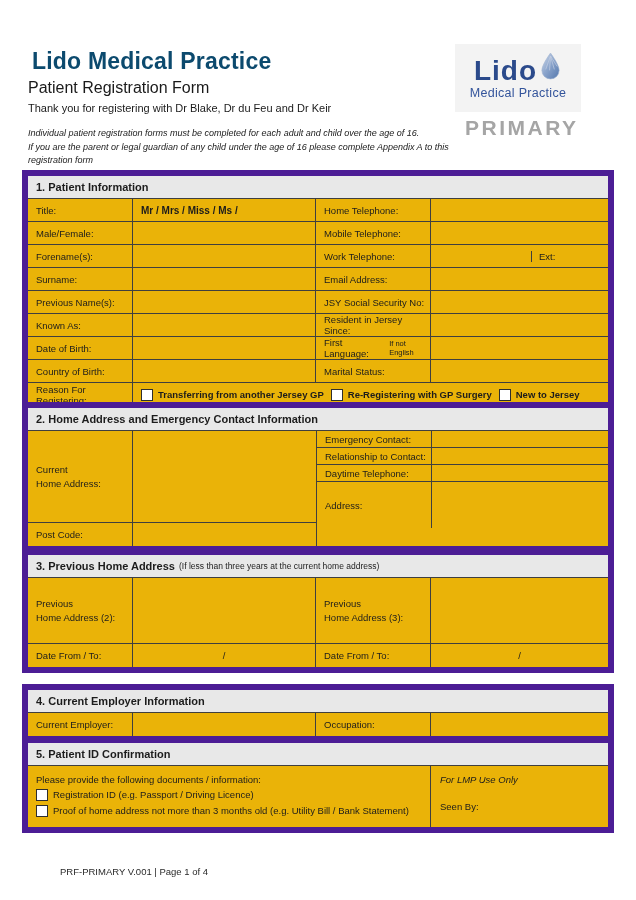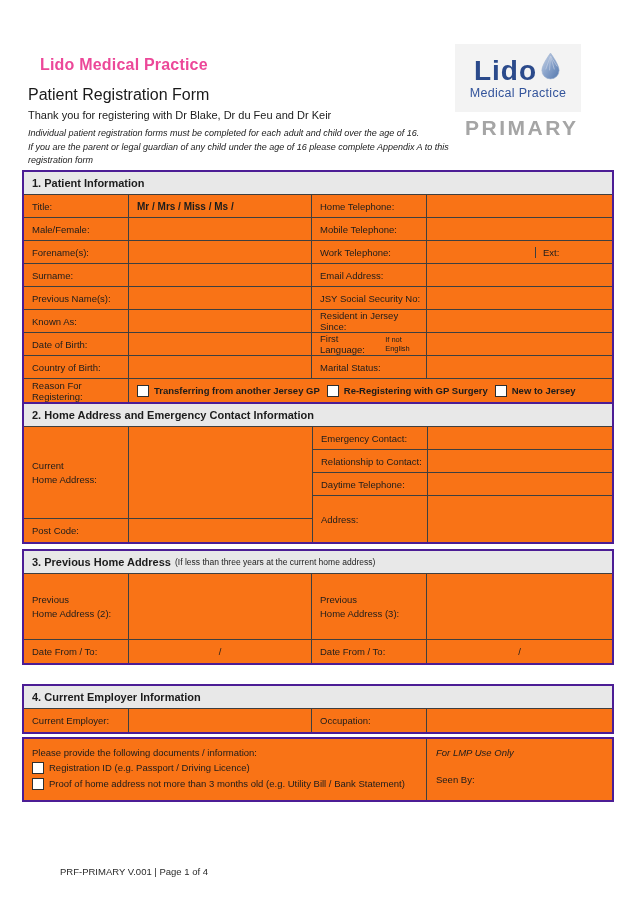--- a/index.html
+++ b/index.html
@@ -1,37 +1,37 @@
 <!DOCTYPE html>
 <html><head>
 <meta charset="utf-8">
 <style>
   html,body{margin:0;padding:0;background:#fff;}
   .page{position:relative;width:636px;height:900px;background:#fff;
         font-family:"Liberation Sans",sans-serif;color:#1c1c1c;overflow:hidden;}
 
   
   .hdr-left{position:absolute;left:28px;top:44px;}
-  .practice-name{font-size:16px;font-weight:bold;letter-spacing:0.2px;margin:12px;color:#ec4899;}
+  .practice-name{font-size:23px;font-weight:bold;letter-spacing:0.2px;margin:4px;color:#0c4a6e;}
   .form-title{font-size:16px;margin-top:3px;color:#1a1a1a;}
   .reg-note{font-size:11px;margin-top:5px;color:#1a1a1a;}
   .instructions{position:absolute;left:28px;top:127px;width:436px;font-size:9px;
                 font-style:italic;line-height:1.5;white-space:pre-line;color:#1a1a1a;}
 
   .logo-box{position:absolute;left:455px;top:44px;width:126px;height:68px;background:#f3f3f3;
             display:flex;flex-direction:column;align-items:center;justify-content:center;}
   .logo-row{display:flex;align-items:center;}
   .logo-word{font-size:28px;font-weight:bold;color:#2b4a8b;letter-spacing:1px;line-height:1;}
   .logo-drop{margin-left:2px;margin-top:-4px;}
   .logo-tagline{font-size:12.5px;color:#33549b;margin-top:1px;letter-spacing:0.3px;}
   .stamp{position:absolute;left:465px;top:116px;font-size:21px;font-weight:bold;
          color:#a5a5a5;letter-spacing:2.5px;}
 
   
-  .sec{position:absolute;left:22px;width:592px;border:2px solid #4c1d95;box-sizing:border-box;background:#f97316;}
+  .sec{position:absolute;left:22px;width:592px;border:6px solid #4c1d95;box-sizing:border-box;background:#eab308;}
   .sec-hdr{height:23px;background:#e8e8e8;border-bottom:1px solid #3f3f3f;display:flex;
            align-items:center;padding-left:8px;font-weight:bold;font-size:11px;box-sizing:border-box;}
   .sec-hdr .hdr-note{font-weight:normal;font-size:8.5px;margin-left:4px;}
 
   .row{display:flex;height:23px;border-bottom:1px solid #3f3f3f;box-sizing:border-box;}
   .row:last-child{border-bottom:none;}
   .c{border-right:1px solid #3f3f3f;display:flex;align-items:center;padding-left:8px;
      font-size:9.5px;box-sizing:border-box;overflow:hidden;}
   .w1{width:105px;}
   .w2{width:183px;}
@@ -60,21 +60,21 @@
       margin-right:5px;flex:0 0 auto;}
   .opt{display:flex;align-items:center;margin-right:7px;font-size:9.5px;font-weight:bold;}
 
   
   .s2body{display:flex;height:115px;}
   .s2left{width:288px;display:flex;flex-direction:column;}
   .bigrow{height:92px;display:flex;border-bottom:1px solid #3f3f3f;box-sizing:border-box;}
   .bigrow .c{align-items:center;}
   .smrow{height:23px;display:flex;box-sizing:border-box;}
   .s2right{flex:1;border-left:1px solid #3f3f3f;display:flex;flex-direction:column;box-sizing:border-box;}
-  .s2right .rrow{display:flex;height:23px;border-bottom:1px solid #3f3f3f;box-sizing:border-box;}
+  .s2right .rrow{display:flex;height:17px;border-bottom:1px solid #3f3f3f;box-sizing:border-box;}
   .s2right .rrow.tall{height:46px;border-bottom:none;}
   .fill{flex:1;border-right:none;}
 
   
   .addr-row{height:66px;}
 
   
   .s5body{display:flex;height:61px;}
   .s5left{width:403px;border-right:1px solid #3f3f3f;box-sizing:border-box;
           padding:7px 8px 0 8px;font-size:9.5px;line-height:1.5;}
@@ -264,20 +264,21 @@
     <div class="sec-hdr">4. Current Employer Information</div>
     <div class="row">
       <div class="c w1">Current Employer:</div>
       <div class="c w2"></div>
       <div class="c w3">Occupation:</div>
       <div class="c w4"></div>
     </div>
   </div>
 
   <div class="sec s5">
+    <div class="sec-hdr">5. Patient ID Confirmation</div>
     <div class="s5body">
       <div class="s5left">
         <div>Please provide the following documents / information:</div>
         <div class="docline">
           <span class="cb"></span>
           <span>Registration ID (e.g. Passport / Driving Licence)</span>
         </div>
         <div class="docline">
           <span class="cb"></span>
           <span>Proof of home address not more than 3 months old (e.g. Utility Bill / Bank Statement)</span>

